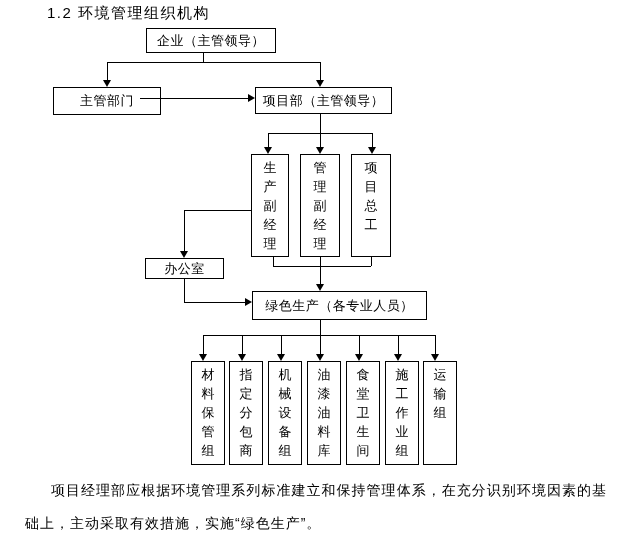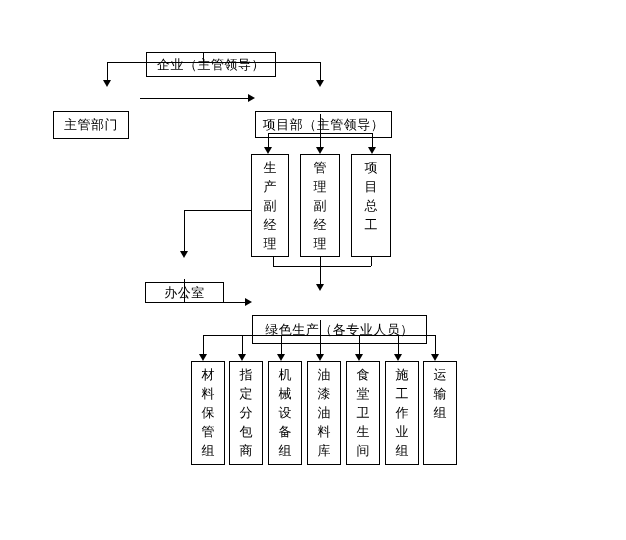--- a/index.html
+++ b/index.html
@@ -15,21 +15,21 @@
     position:absolute; left:47px; top:4px;
     font-size:15px; letter-spacing:1.5px; white-space:nowrap;
   }
   .box {
     position:absolute;
     box-sizing:border-box;
     border:1px solid #000000;
     background:#ffffff;
     display:flex; align-items:center; justify-content:center;
     font-size:13px; letter-spacing:0.5px;
-    text-align:center; white-space:nowrap;margin-top:24px;
+    text-align:center; white-space:nowrap;
   }
   .vbox {
     position:absolute;
     box-sizing:border-box;
     border:1px solid #000000;
     background:#ffffff;
     font-size:13px;
     text-align:center;
     padding-top:3px;
   }
@@ -44,37 +44,38 @@
         border-top:4px solid transparent;
         border-bottom:4px solid transparent;
         border-left:7px solid #000000; }
   #closing-paragraph {
     position:absolute; left:25px; top:474px; width:582px;
     font-size:14px; letter-spacing:1px; line-height:33px;
     text-indent:26px; text-align:justify;
   }
   
   #nb-enterprise   { left:146px; top:28px;  width:130px; height:25px; }
-  #nb-dept         { left:53px;  top:87px;  width:76px;  height:28px; }
+  #nb-dept         { left:53px;  top:87px;  width:108px;  height:28px; }
   #nb-project      { left:255px; top:87px;  width:137px; height:27px; }
   #nb-production   { left:251px; top:154px; width:38px;  height:103px; }
   #nb-management   { left:300px; top:154px; width:40px;  height:103px; }
   #nb-chief        { left:351px; top:154px; width:40px;  height:103px; }
   #nb-office       { left:145px; top:258px; width:79px;  height:21px; }
   #nb-site         { left:252px; top:291px; width:175px; height:29px; }
   #nb-g1 { left:191px; } #nb-g2 { left:229px; } #nb-g3 { left:268px; }
   #nb-g4 { left:307px; } #nb-g5 { left:346px; } #nb-g6 { left:385px; }
   #nb-g7 { left:423px; }
   .gbox { top:361px; width:34px; height:104px; }
 </style>
 </head>
 <body>
 
 <div id="page">
 
+  <div id="doc-title">1.2 环境管理组织机构</div>
 
   <div id="diagram">
 
     <div class="box" id="nb-enterprise">
         <span>企业（主管领导）</span>
       </div>
     <div class="box" id="nb-dept">
         <span>主管部门</span>
       </div>
     <div class="box" id="nb-project">
@@ -195,14 +196,15 @@
       <div class="ar" style="left: 245px; top: 298px;"></div>
       <div class="ad" style="left: 199px; top: 354px;"></div>
       <div class="ad" style="left: 238px; top: 354px;"></div>
       <div class="ad" style="left: 277px; top: 354px;"></div>
       <div class="ad" style="left: 316px; top: 354px;"></div>
       <div class="ad" style="left: 355px; top: 354px;"></div>
       <div class="ad" style="left: 394px; top: 354px;"></div>
       <div class="ad" style="left: 431px; top: 354px;"></div>
     </div>
 
+  <div id="closing-paragraph">项目经理部应根据环境管理系列标准建立和保持管理体系，在充分识别环境因素的基础上，主动采取有效措施，实施“绿色生产”。</div>
 
 </div>
 
 </body></html>

